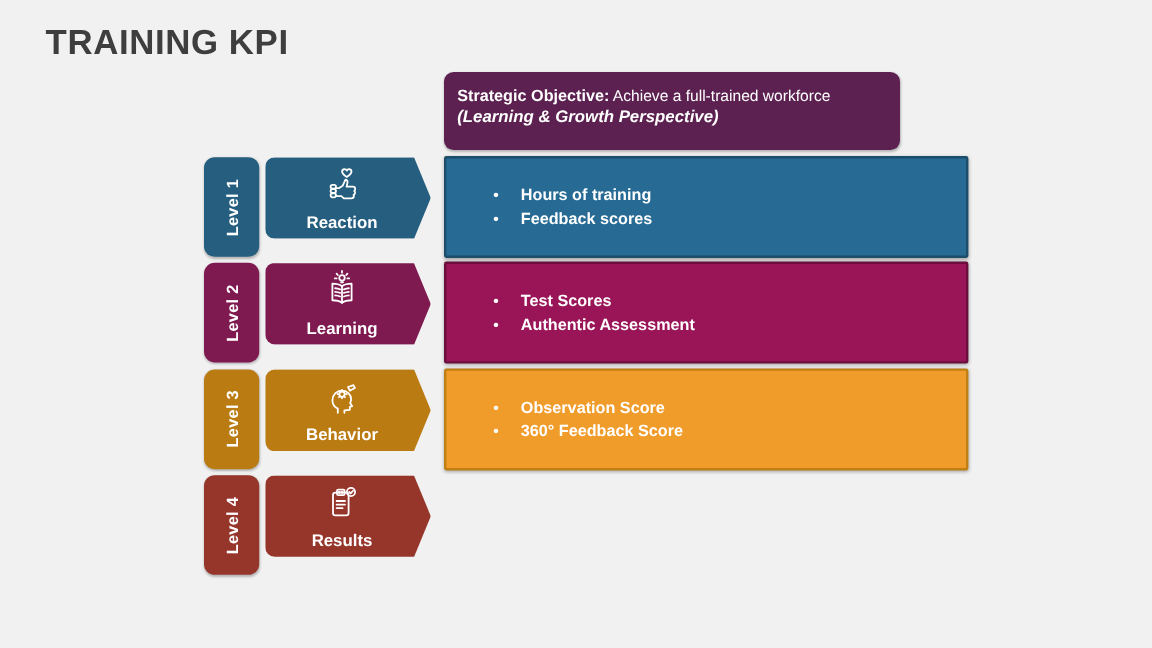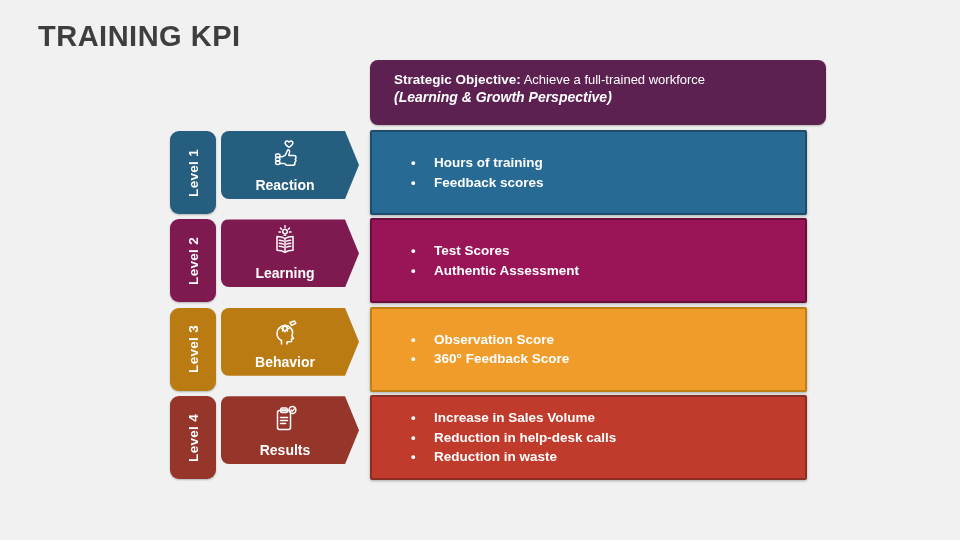--- a/index.html
+++ b/index.html
@@ -11,23 +11,23 @@
   }
   .slide{position:absolute;inset:0;}
 
   .title{
     position:absolute;left:38px;top:20px;
     font-size:29px;font-weight:700;color:#3E3E3E;letter-spacing:.5px;
   }
 
   
   .objective{
-    position:absolute;left:370px;top:60px;width:456px;height:65px;
+    position:absolute;left:370px;top:60px;width:380px;height:65px;
     border-radius:8px;box-sizing:border-box;
-    padding:11px 24px;color:#fff;
+    padding:11px 11px;color:#fff;
     box-shadow:0 1px 2px rgba(0,0,0,.25);
   }
   .objective .l1{font-size:13px;line-height:18px;}
   .objective .l1 b{font-size:13.5px;}
   .objective .l2{font-size:14px;line-height:17px;font-style:italic;font-weight:600;}
 
   
   .rows{
     position:absolute;left:0;top:130px;width:960px;
     display:flex;flex-direction:column;gap:3.4px;
@@ -174,23 +174,16 @@
             <rect x="13.8" y="6" width="6.4" height="4.6" rx="1.2"></rect>
             <circle cx="15.8" cy="8.2" r="0.5"></circle>
             <circle cx="18.2" cy="8.2" r="0.5"></circle>
             <path d="M13.5 15.5h7M13.5 18.5h7M13.5 21.5h5"></path>
             <circle cx="25.5" cy="8" r="3.4"></circle>
             <path d="M24 8l1.2 1.2 2-2.2"></path>
           </svg>
         </span>
         <span class="alabel">Results</span>
       </div>
-      <div class="content">
-        <ul>
-          <li>Increase in Sales Volume</li>
-          <li>Reduction in help-desk calls</li>
-          <li>Reduction in waste</li>
-        </ul>
-      </div>
     </div>
 
   </div>
 </div>
 
 </body></html>

